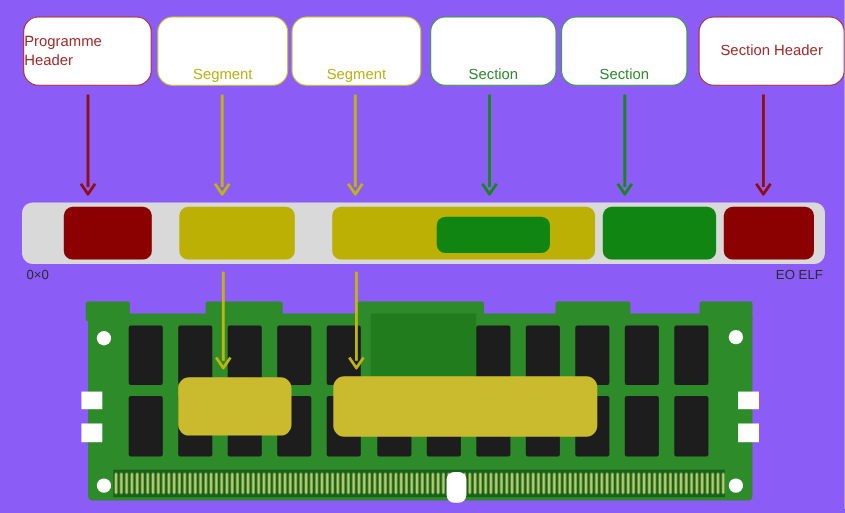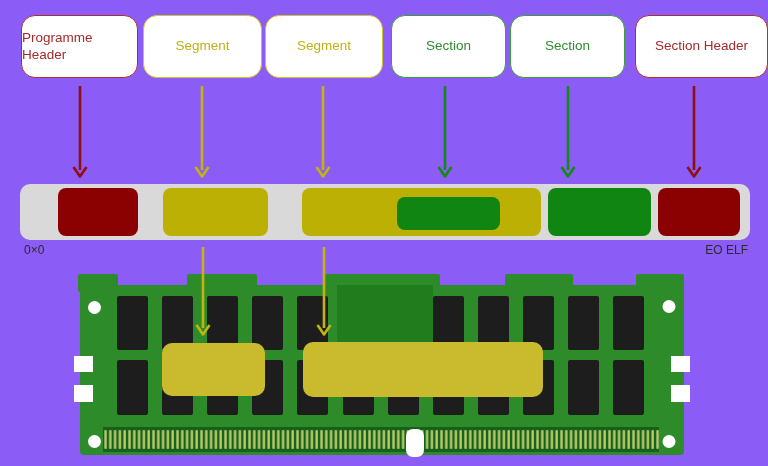--- a/index.html
+++ b/index.html
@@ -9,22 +9,22 @@
   }
   
   .dbox{
     position:absolute;top:15px;height:63px;box-sizing:border-box;
     border:1.6px solid;border-radius:14px;
     display:flex;align-items:center;justify-content:center;
     font-size:13.5px;line-height:1.25;background:#fff;
   }
   .dbox span{display:inline-block;text-align:left;}
   .c-red{border-color:#ad3030;color:#a52a2a;}
-  .c-yellow{border-color:#d2c527;color:#bfb113;}
-  .c-green{border-color:#38a038;color:#2e8b2e;}
+  .c-yellow{border-color:#d2c527;color:#bfb113;align-items:flex-end;}
+  .c-green{border-color:#38a038;color:#2e8b2e;align-items:flex-end;}
   
   .elf-bar{
     position:absolute;left:20px;top:184px;width:730px;height:56px;
     background:#d9d9d9;border-radius:10px;
   }
   .bar-block{position:absolute;top:4px;height:48px;border-radius:8px;}
   .bk-red{background:#8b0000;}
   .bk-yellow{background:#bdb004;}
   .bk-green{background:#118511;}
   .nested-section{position:absolute;left:95px;top:9px;width:103px;height:33px;border-radius:8px;background:#118511;}

